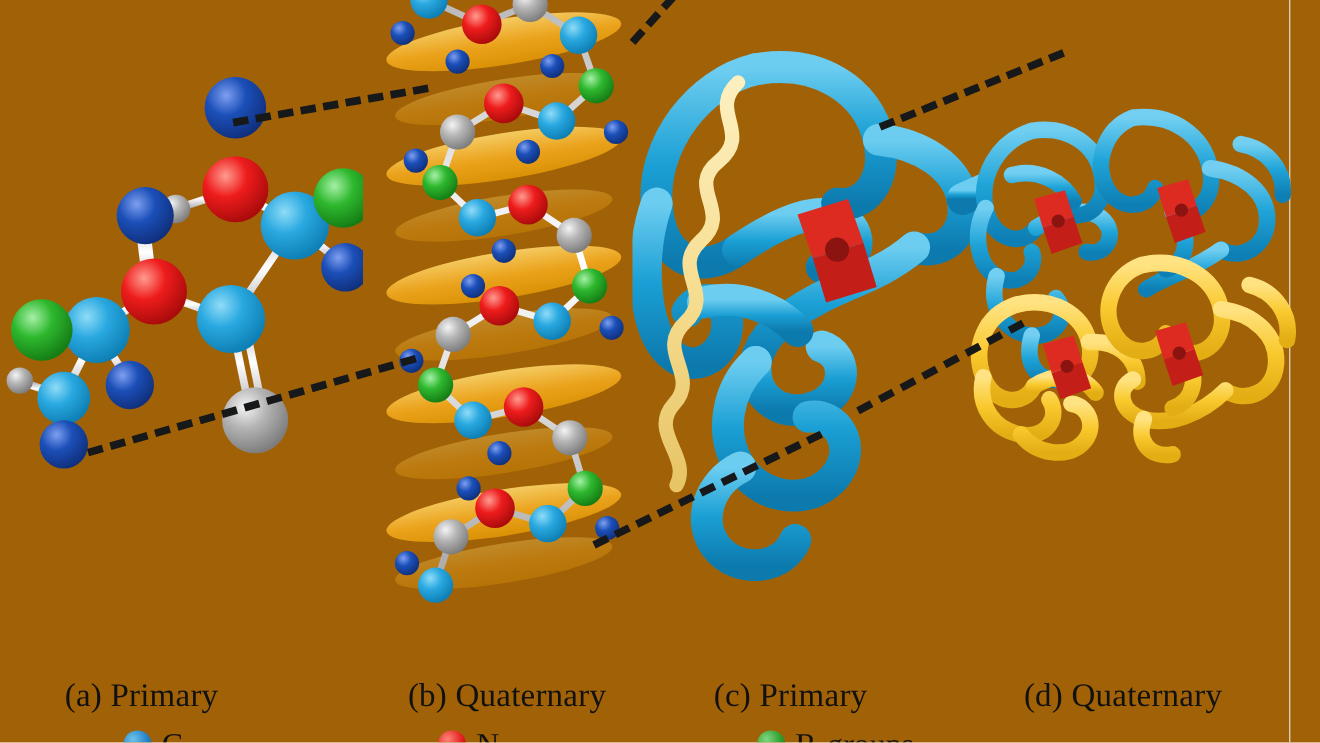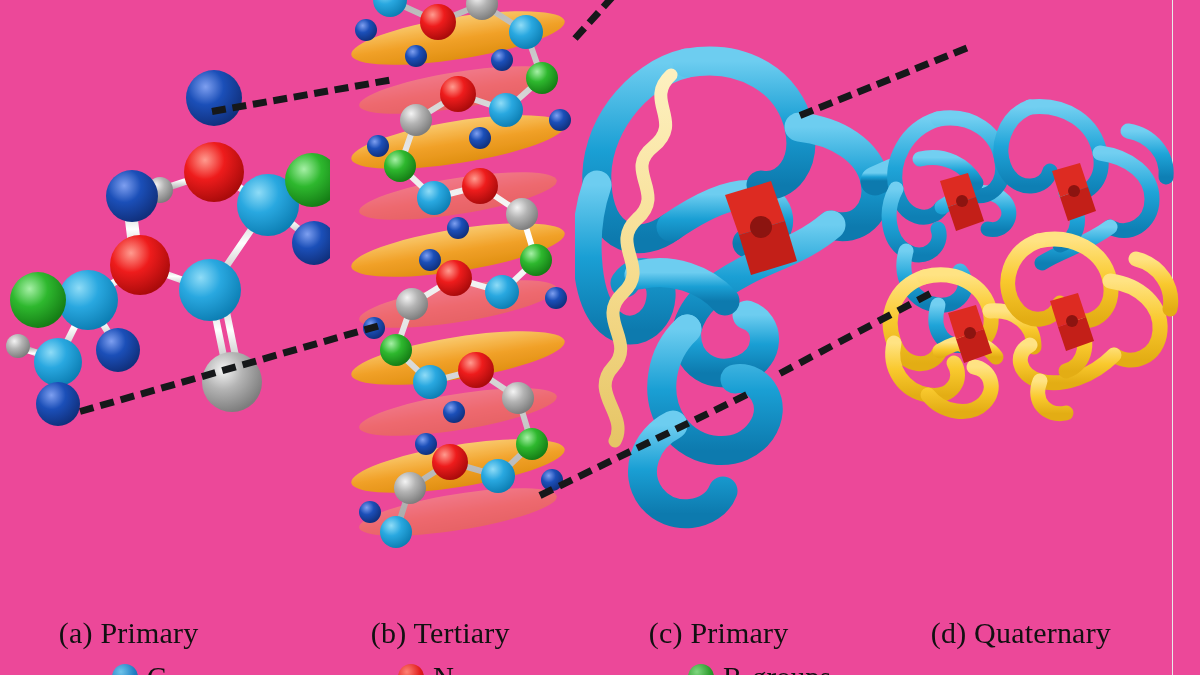--- a/index.html
+++ b/index.html
@@ -4,21 +4,21 @@
 <style>
   html, body {
     margin: 0;
     padding: 0;
     background: #ffffff;
   }
   #figure {
     position: relative;
     width: 1200px;
     height: 675px;
-    background: #ec4899;
+    background: #a16207;
     overflow: hidden;
     font-family: "Liberation Serif", "DejaVu Serif", serif;
   }
 
   
   .edge-rule {
     position: absolute;
     top: 0;
     left: 1172px;
     width: 1px;
@@ -352,21 +352,21 @@
   <div class="dash" style="left:540px;top:492px;width:230px;transform:rotate(-26deg);"></div>
   <div class="dash" style="left:800px;top:112px;width:180px;transform:rotate(-22deg);"></div>
   <div class="dash" style="left:780px;top:370px;width:170px;transform:rotate(-28deg);"></div>
 
   <div class="caption" style="left:28px;top:582px;">
     <span>(a) Primary</span>
     
   </div>
 
   <div class="caption" style="left:340px;top:582px;">
-    <span>(b) Tertiary</span>
+    <span>(b) Quaternary</span>
     
   </div>
 
   <div class="caption" style="left:618px;top:582px;">
     <span>(c) Primary</span>
     
   </div>
 
   <div class="caption" style="left:900px;top:582px;">
     <span>(d) Quaternary</span>

